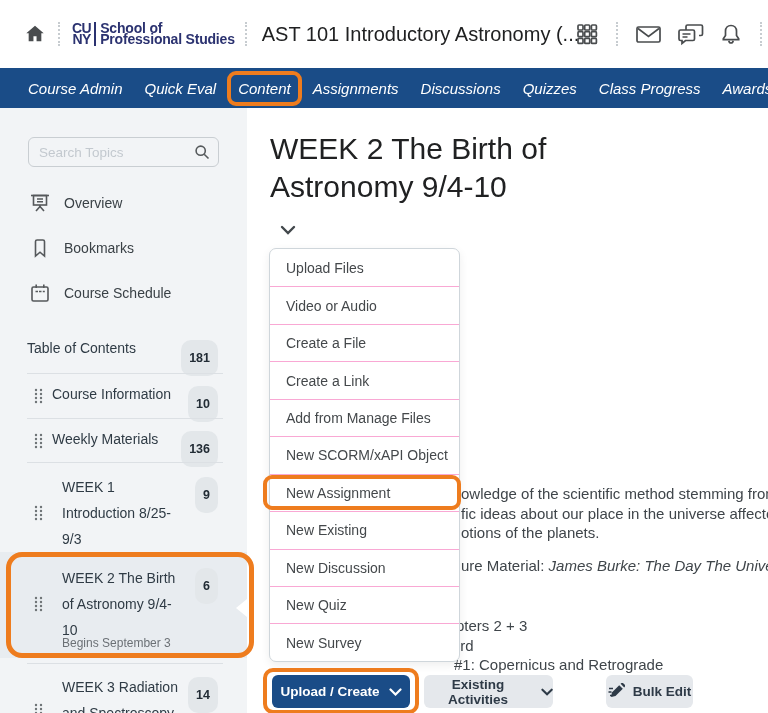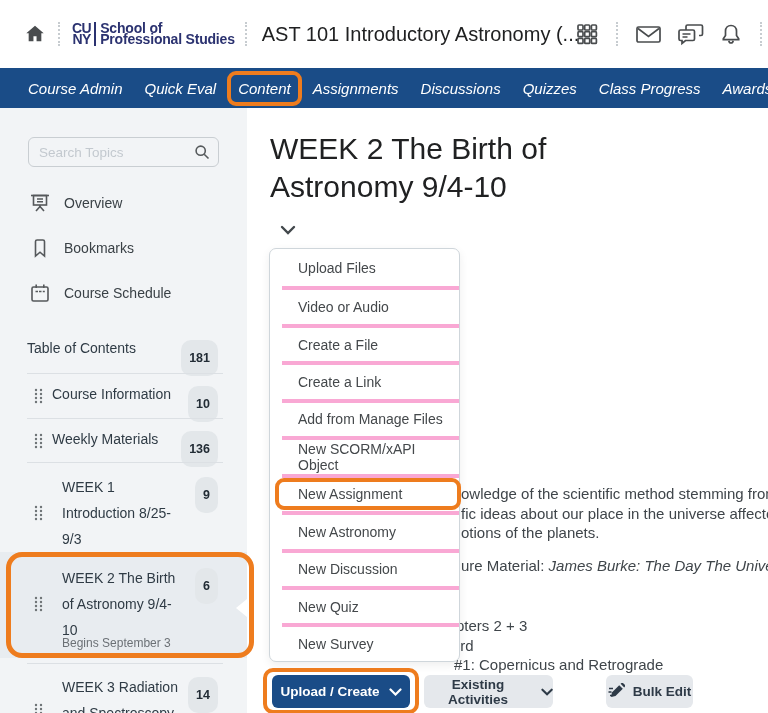--- a/index.html
+++ b/index.html
@@ -51,24 +51,24 @@
   .caret { position:absolute; left:236px; top:599px; width:0; height:0; z-index:25;
     border-top:9px solid transparent; border-bottom:9px solid transparent; border-right:11px solid #fff; }
   
   .main { position:absolute; left:247px; top:108px; width:521px; height:605px; background:#fff; }
   .h1 { position:absolute; left:23px; top:22px; width:330px; font-size:30px; line-height:38px; font-weight:400; color:#202122; }
   .collapse-btn { position:absolute; left:33px; top:113px; cursor:pointer; }
   .body-text { position:absolute; left:214px; z-index:5; font-size:15px; line-height:19.5px; color:#3f454a; white-space:nowrap; }
   .bt-a { top:376px; } .bt-b { top:448px; } .bt-c { top:492px;margin-top:16px; }
   .off5 { margin-left:-5px; } .off9 { margin-left:-9px; } .off7 { margin-left:-7px; }
   .menu-panel { position:absolute; left:22px; top:140px; width:191px; height:414px; background:#fff; z-index:20;
-    border:1px solid #cfd6db; border-radius:7px; box-shadow:0 3px 10px rgba(0,0,0,0.07);padding-left:12px; }
+    border:1px solid #cfd6db; border-radius:7px; box-shadow:0 3px 10px rgba(0,0,0,0.07); }
   .menu-item { position:relative; height:37.45px; display:flex; align-items:center; padding-left:16px;
     font-size:14px; color:#44484b; cursor:pointer; }
-  .menu-item + .menu-item { border-top:4px solid #f9a8d4; }
+  .menu-item + .menu-item { border-top:1px solid #f9a8d4; }
   .btn { position:absolute; top:567px; height:33px; border-radius:6px; display:flex; align-items:center;
     justify-content:center; gap:9px; font-size:13.5px; font-weight:bold; cursor:pointer; border:none; font-family:inherit; }
   .btn-primary { left:25px; width:138px; background:#1a4c87; color:#fff; }
   .btn-gray { background:#e5e8ec; color:#2e3a47; }
   .btn-existing { left:177px; width:129px; }
   .btn-bulk { left:359px; width:87px; gap:8px; }
 </style>
 </head>
 <body>
 
@@ -324,21 +324,21 @@
       <div class="menu-item">Upload Files</div>
       <div class="menu-item">Video or Audio</div>
       <div class="menu-item">Create a File</div>
       <div class="menu-item">Create a Link</div>
       <div class="menu-item">Add from Manage Files</div>
       <div class="menu-item">New SCORM/xAPI Object</div>
       <div class="menu-item">
         <span>New Assignment</span>
         <span class="annot annot-menu"></span>
       </div>
-      <div class="menu-item">New Astronomy</div>
+      <div class="menu-item">New Existing</div>
       <div class="menu-item">New Discussion</div>
       <div class="menu-item">New Quiz</div>
       <div class="menu-item">New Survey</div>
     </div>
 
     <button class="btn btn-primary">
       <span>Upload / Create</span>
       <svg width="13" height="8" viewBox="0 0 13 8" fill="none" stroke="#fff" stroke-width="2.2" stroke-linecap="round">
           <path d="M1.5 1.5l5 5 5-5"></path>
         </svg>

